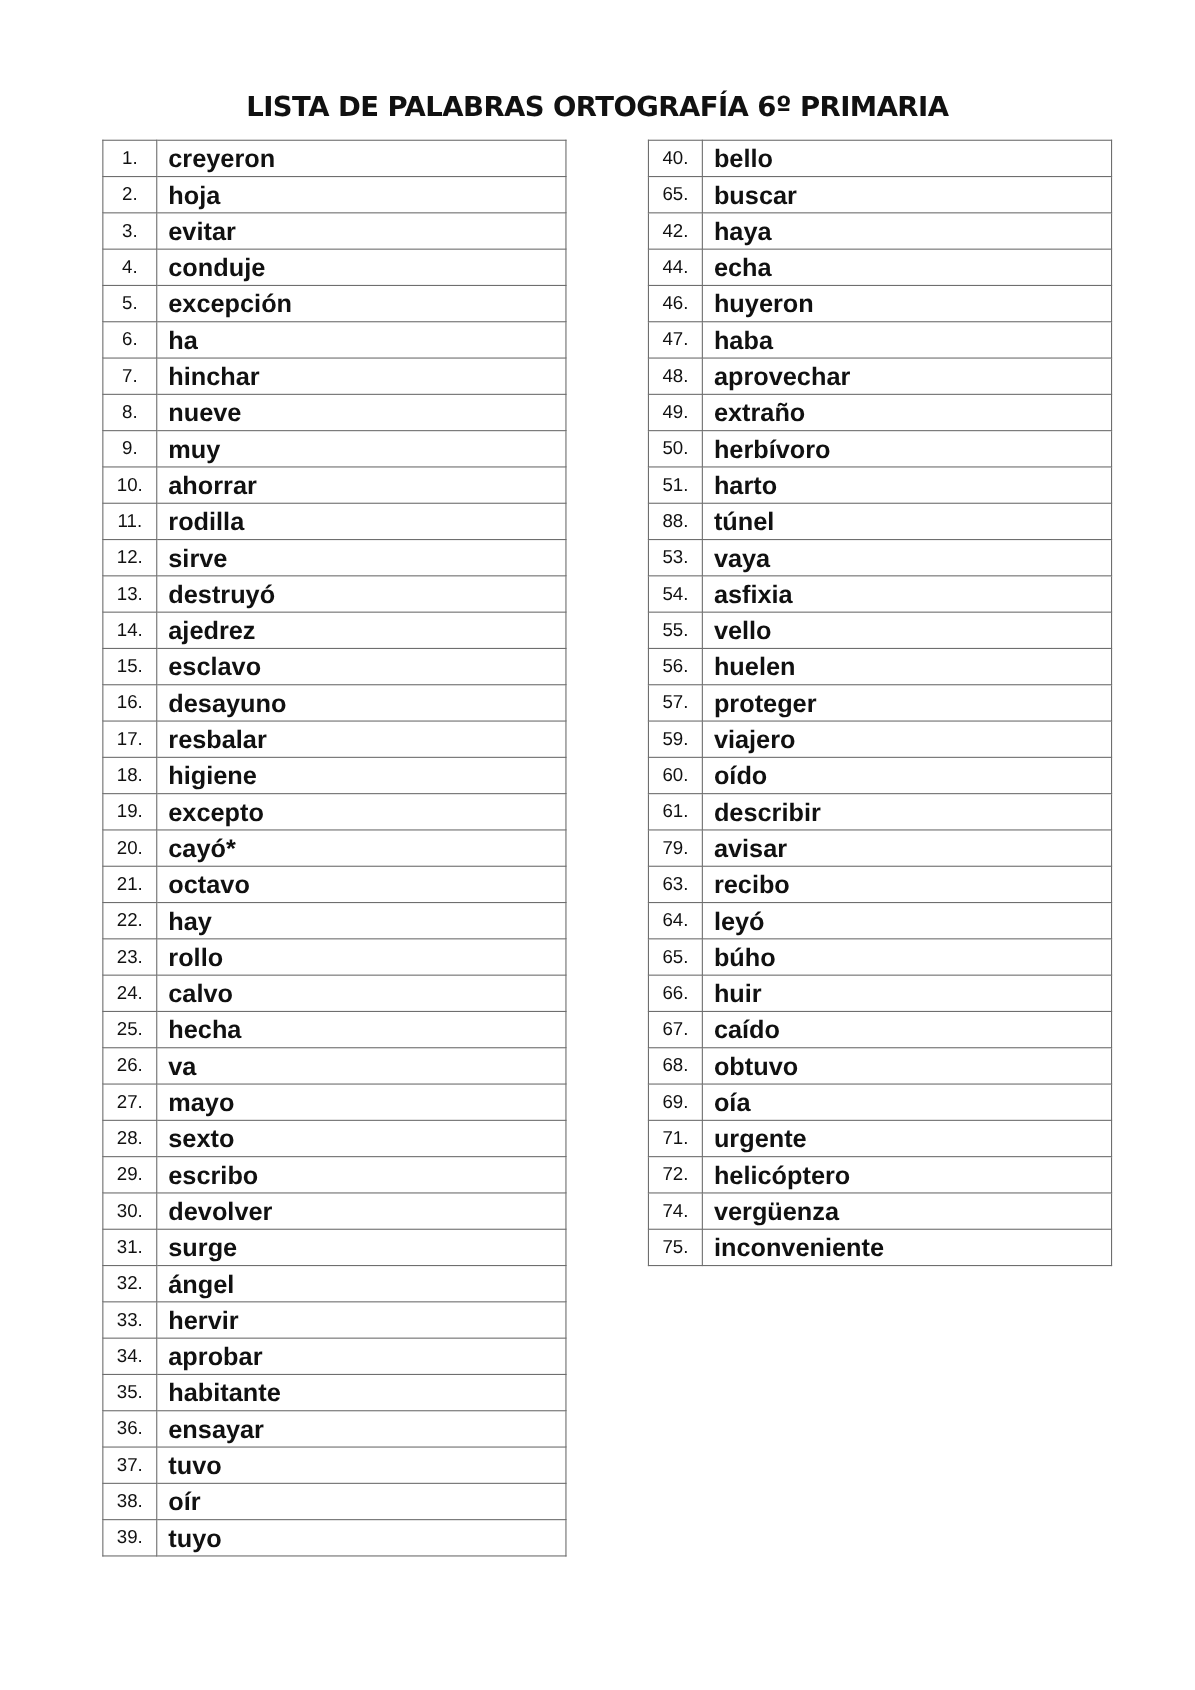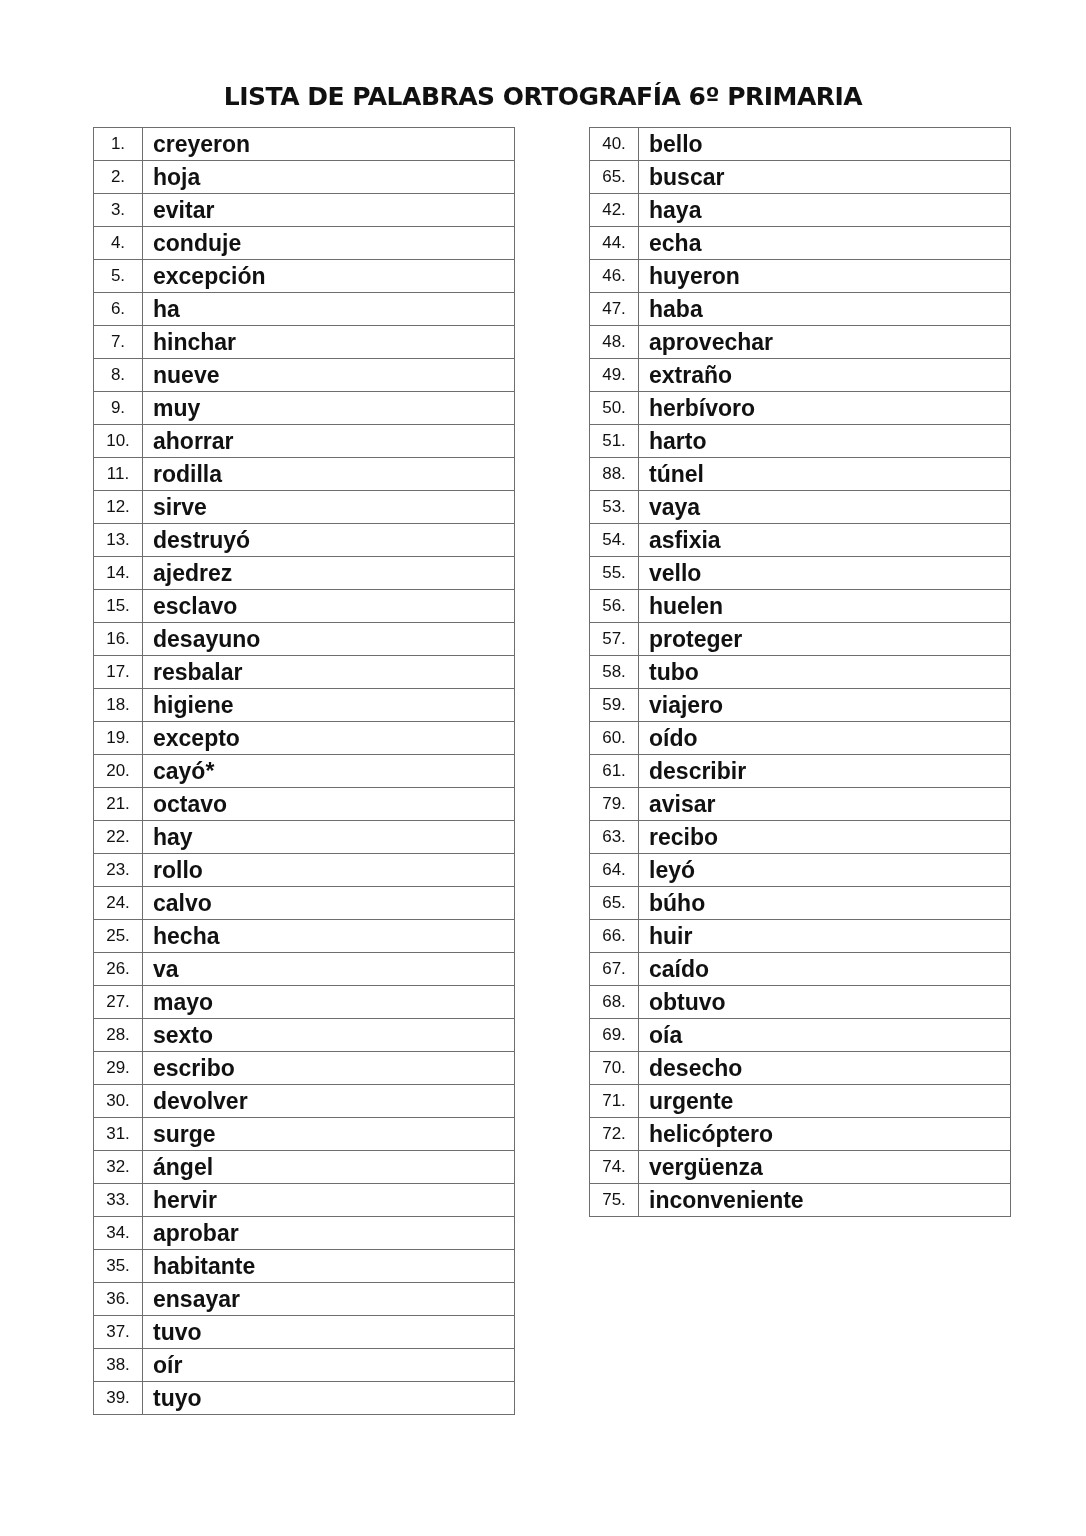--- a/index.html
+++ b/index.html
@@ -246,24 +246,20 @@
       </tr>
       <tr>
         <td class="num">56.</td>
         <td class="word">huelen</td>
       </tr>
       <tr>
         <td class="num">57.</td>
         <td class="word">proteger</td>
       </tr>
       <tr>
-        <td class="num">58.</td>
-        <td class="word">tubo</td>
-      </tr>
-      <tr>
         <td class="num">59.</td>
         <td class="word">viajero</td>
       </tr>
       <tr>
         <td class="num">60.</td>
         <td class="word">oído</td>
       </tr>
       <tr>
         <td class="num">61.</td>
         <td class="word">describir</td>
@@ -292,24 +288,20 @@
         <td class="num">67.</td>
         <td class="word">caído</td>
       </tr>
       <tr>
         <td class="num">68.</td>
         <td class="word">obtuvo</td>
       </tr>
       <tr>
         <td class="num">69.</td>
         <td class="word">oía</td>
-      </tr>
-      <tr>
-        <td class="num">70.</td>
-        <td class="word">desecho</td>
       </tr>
       <tr>
         <td class="num">71.</td>
         <td class="word">urgente</td>
       </tr>
       <tr>
         <td class="num">72.</td>
         <td class="word">helicóptero</td>
       </tr>
       <tr>

